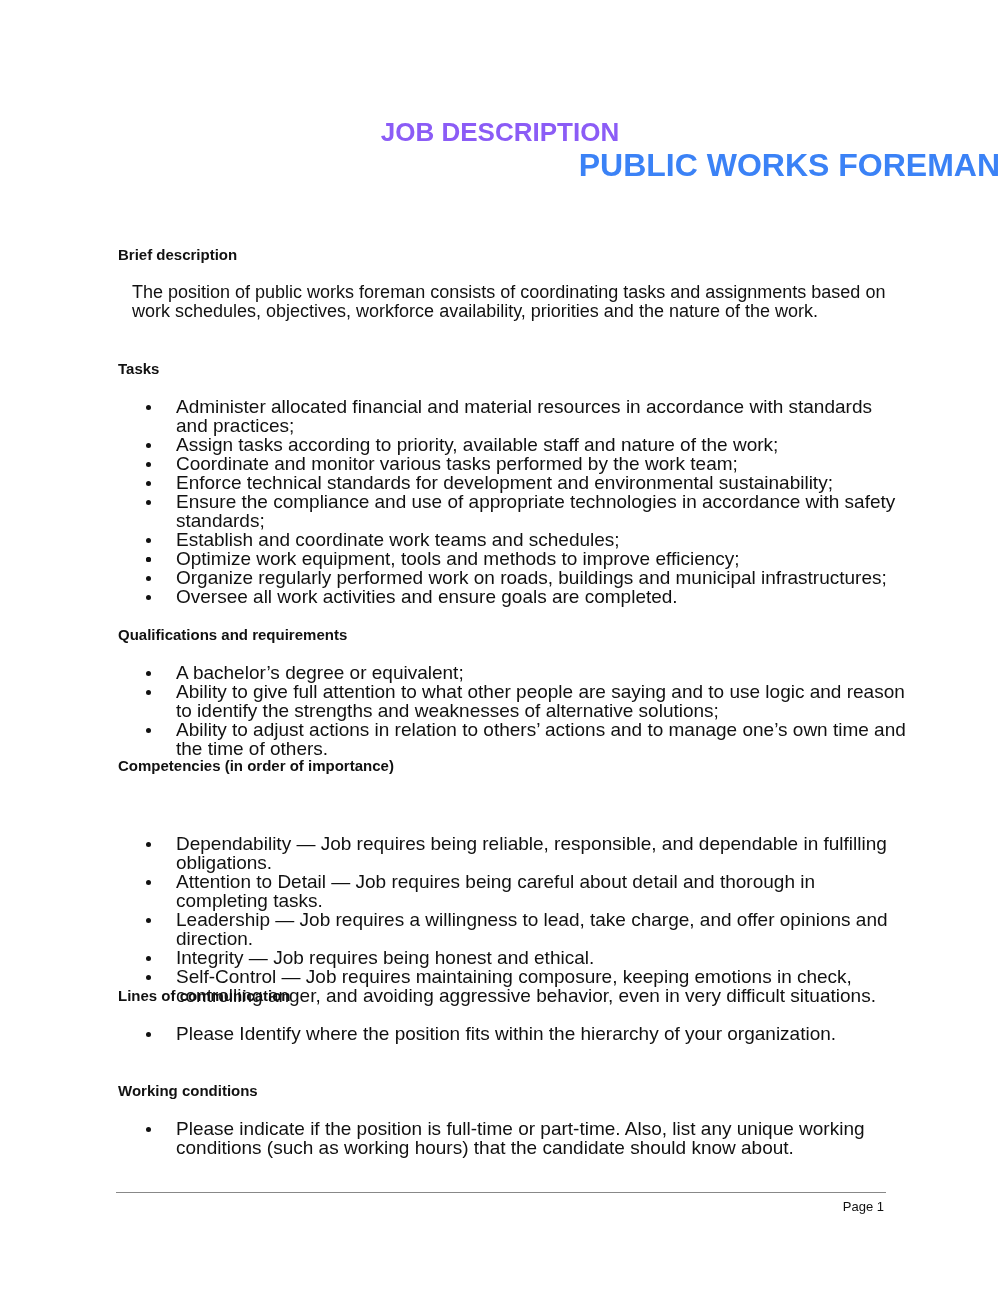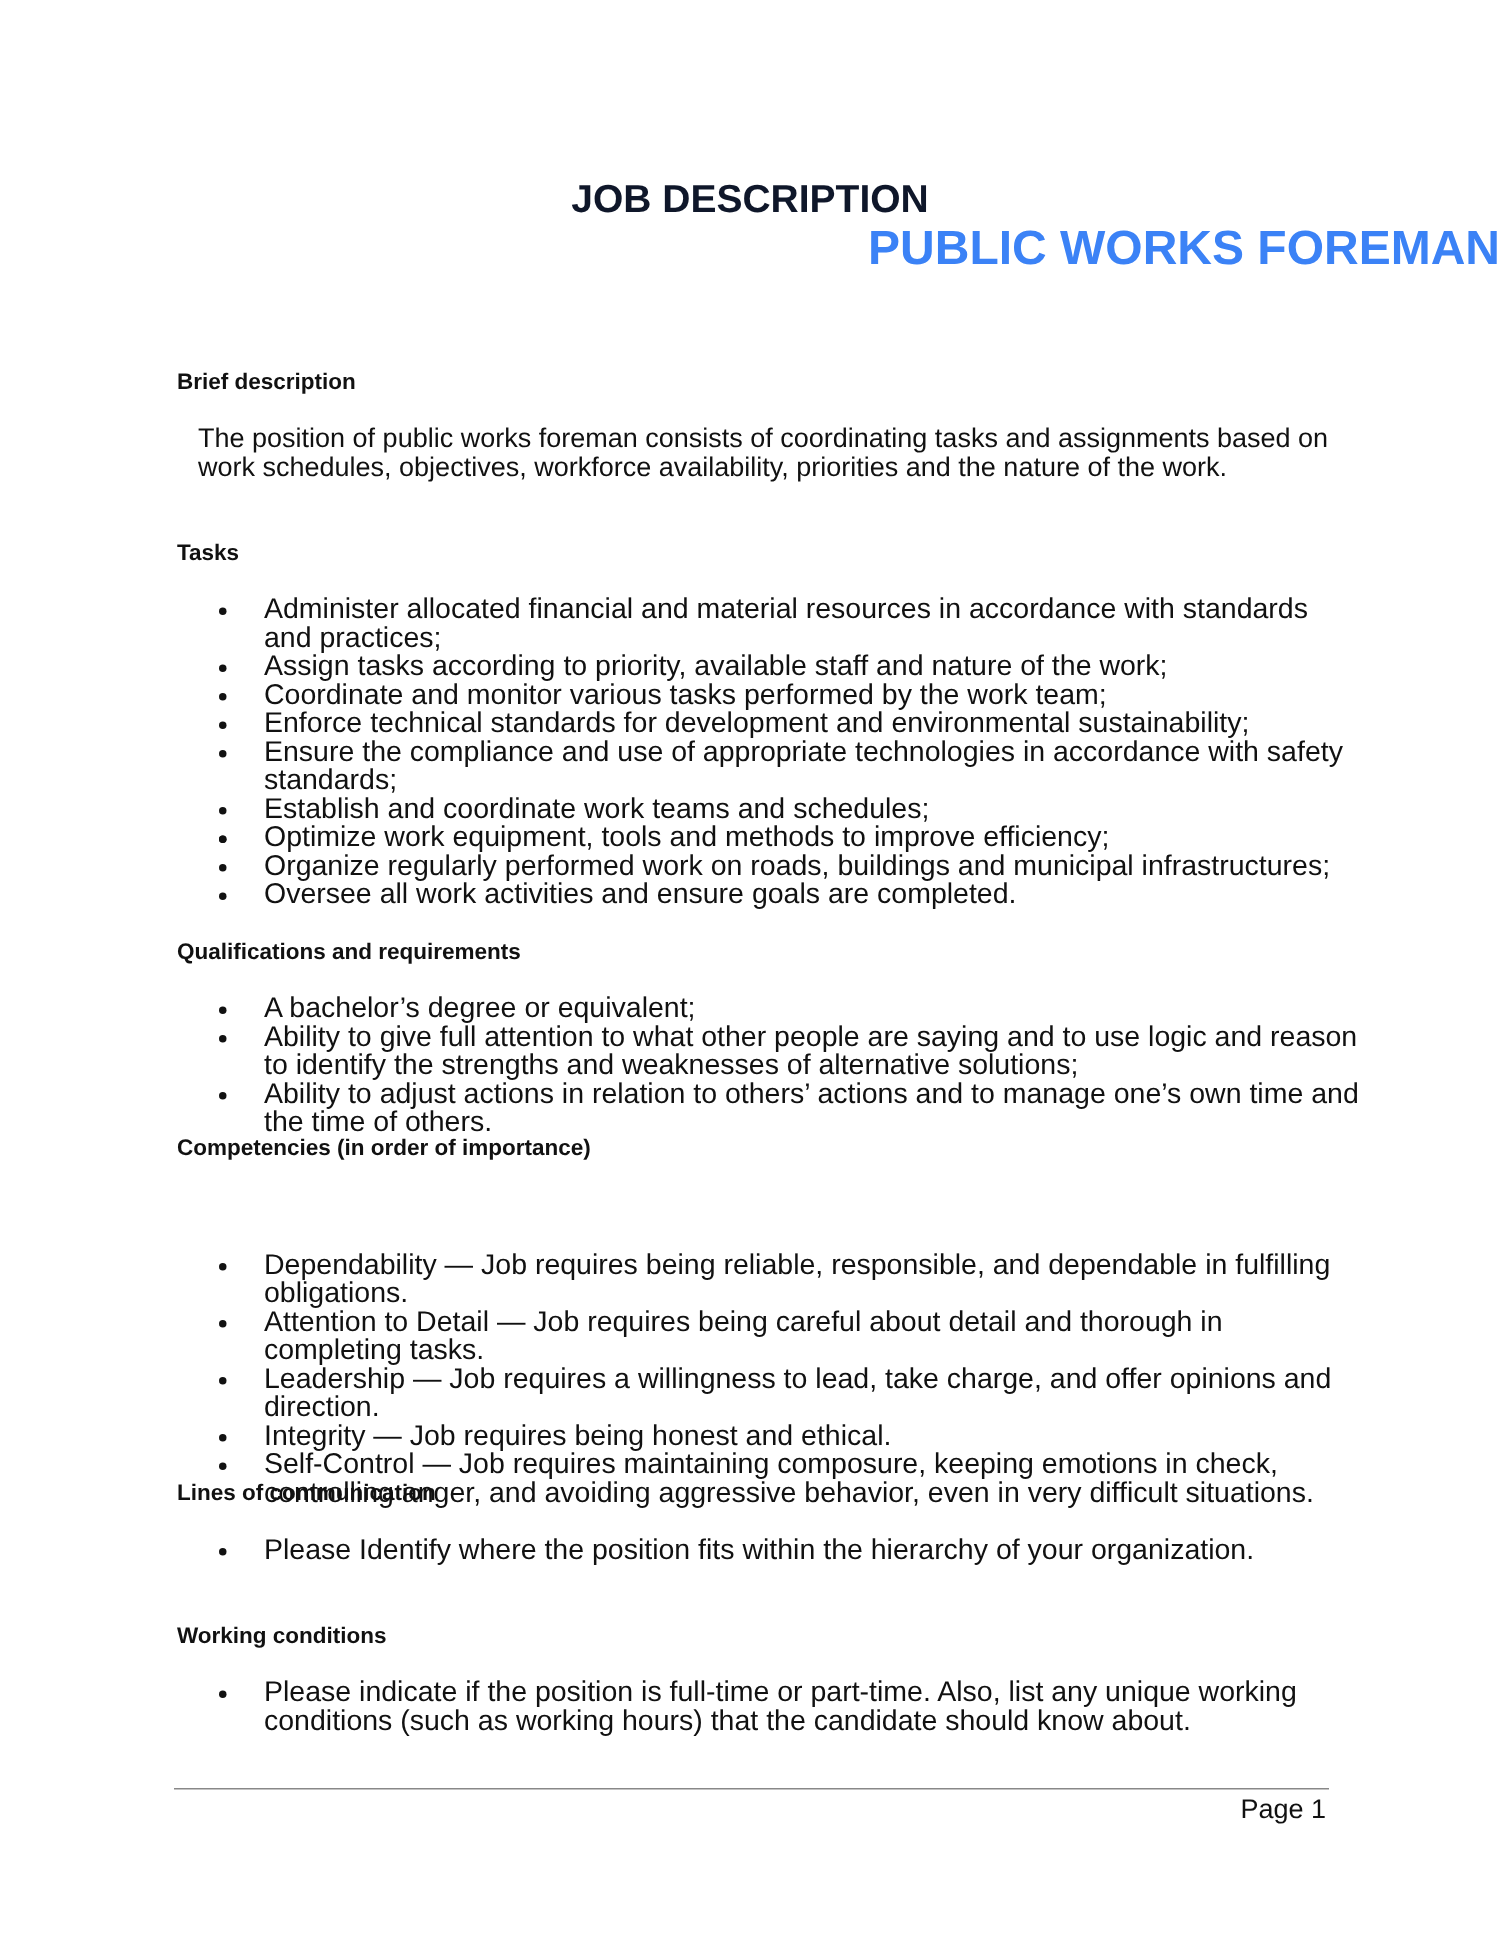--- a/index.html
+++ b/index.html
@@ -1,26 +1,26 @@
 <!DOCTYPE html>
 <html><head>
   <meta charset="utf-8">
   <style>
     html, body { margin: 0; padding: 0; background: #ffffff; }
     body { width: 1000px; height: 1290px; position: relative; overflow: hidden; font-family: "Liberation Sans", sans-serif; color: #111; }
     .page { position: absolute; left: 0; top: 0; width: 1000px; height: 1290px; }
-    .title1 { position: absolute; left: 0; width: 1000px; top: 116px; text-align: center; font-weight: bold; font-size: 26px; color: #0f172a; letter-spacing: 0px; line-height: 32px; }
+    .title1 { position: absolute; left: 0; width: 1000px; top: 116px; text-align: center; font-weight: bold; font-size: 26px; color: #8b5cf6; letter-spacing: 0px; line-height: 32px; }
     .title2 { position: absolute; left: 0; width: 1000px; top: 149px; text-align: right; font-weight: bold; font-size: 32px; color: #3b82f6; line-height: 32px; }
     .heading { position: absolute; left: 118px; font-weight: bold; font-size: 15px; line-height: 19px; }
     .para { position: absolute; left: 132px; width: 780px; font-size: 18px; line-height: 19px; }
     .list { position: absolute; left: 118px; width: 790px; margin: 0; padding: 0; list-style: none; }
     .list li { position: relative; padding-left: 58px; font-size: 19px; line-height: 19px; }
     .bullet { position: absolute; left: 28px; top: 8px; width: 5px; height: 5px; border-radius: 50%; background: #111; }
     .footer-rule { position: absolute; left: 116px; top: 1192px; width: 770px; height: 1px; background: #888; }
-    .page-num { position: absolute; right: 116px; top: 1197px; font-size: 18px; line-height: 19px; }
+    .page-num { position: absolute; right: 116px; top: 1197px; font-size: 13px; line-height: 19px; }
   </style>
 </head>
 <body>
 
 <div class="page">
 
   <div class="title1">JOB DESCRIPTION</div>
   <div class="title2">PUBLIC WORKS FOREMAN</div>
 
   <div class="heading" style="top:245px;">Brief description</div>

